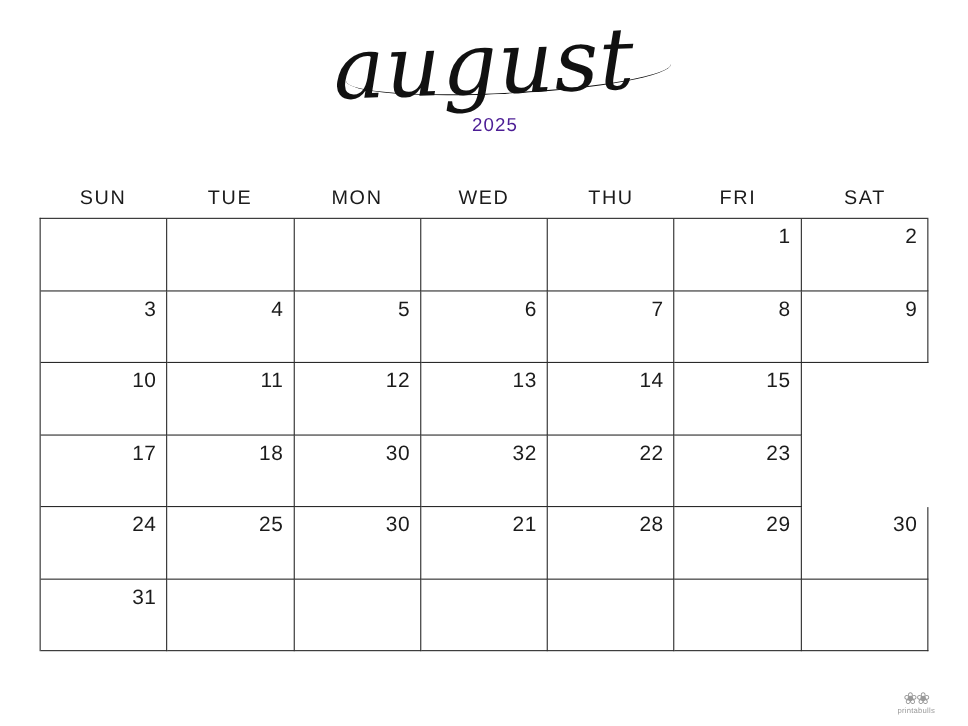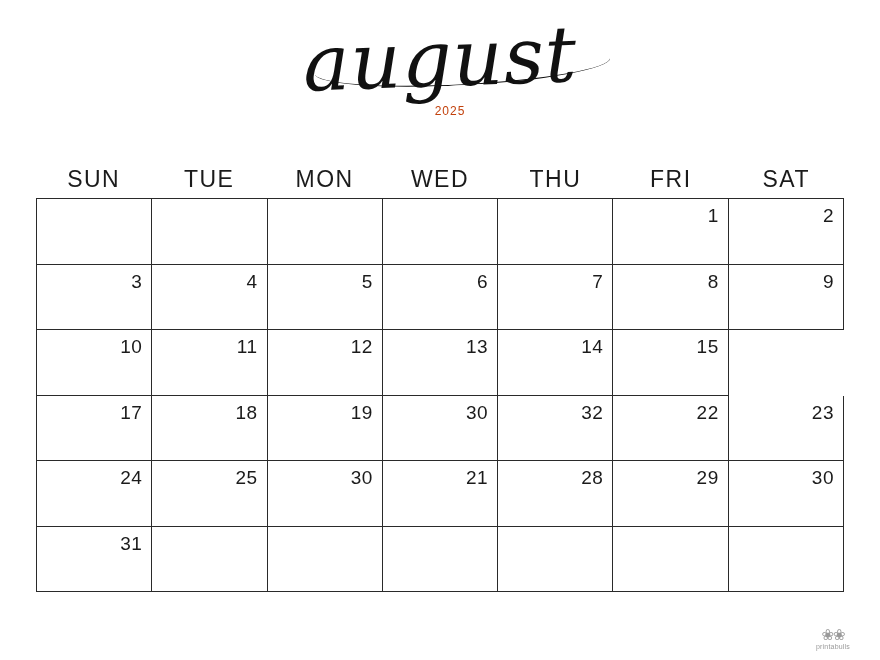--- a/index.html
+++ b/index.html
@@ -48,43 +48,43 @@
     right: -12%;
     bottom: 12px;
     height: 38px;
     border-bottom: 1.6px solid #111111;
     border-radius: 0 0 60% 60%;
     transform: rotate(-1deg);
     pointer-events: none;
   }
   .year {
     font-family: "Liberation Sans", sans-serif;
-    font-size: 12px;
+    font-size: 17px;
     letter-spacing: 1px;
-    color: #c2410c;
+    color: #4c1d95;
     margin-top: 6px;
     margin-left: 20px;
   }
 
   
   .calendar {
     position: absolute;
     left: 36px;
     top: 160px;
     width: 808px;
   }
   .weekday-row {
     display: grid;
     grid-template-columns: repeat(7, 1fr);
     height: 38px;
     align-items: center;
   }
   .weekday {
     text-align: center;
-    font-size: 23px;
+    font-size: 18px;
     letter-spacing: 1.5px;
     color: #1b1b1b;
     font-weight: 400;
   }
   .weeks {
     border-top: 1.3px solid #2a2a2a;
     border-left: 1.3px solid #2a2a2a;
   }
   .week-row {
     display: grid;
@@ -221,23 +221,20 @@
       </div>
 
       <div class="week-row">
         <div class="day-cell">
             <span class="day-num">17</span>
           </div>
         <div class="day-cell">
             <span class="day-num">18</span>
           </div>
         <div class="day-cell">
-            <span class="day-num">19</span>
-          </div>
-        <div class="day-cell">
             <span class="day-num">30</span>
           </div>
         <div class="day-cell">
             <span class="day-num">32</span>
           </div>
         <div class="day-cell">
             <span class="day-num">22</span>
           </div>
         <div class="day-cell">
             <span class="day-num">23</span>

